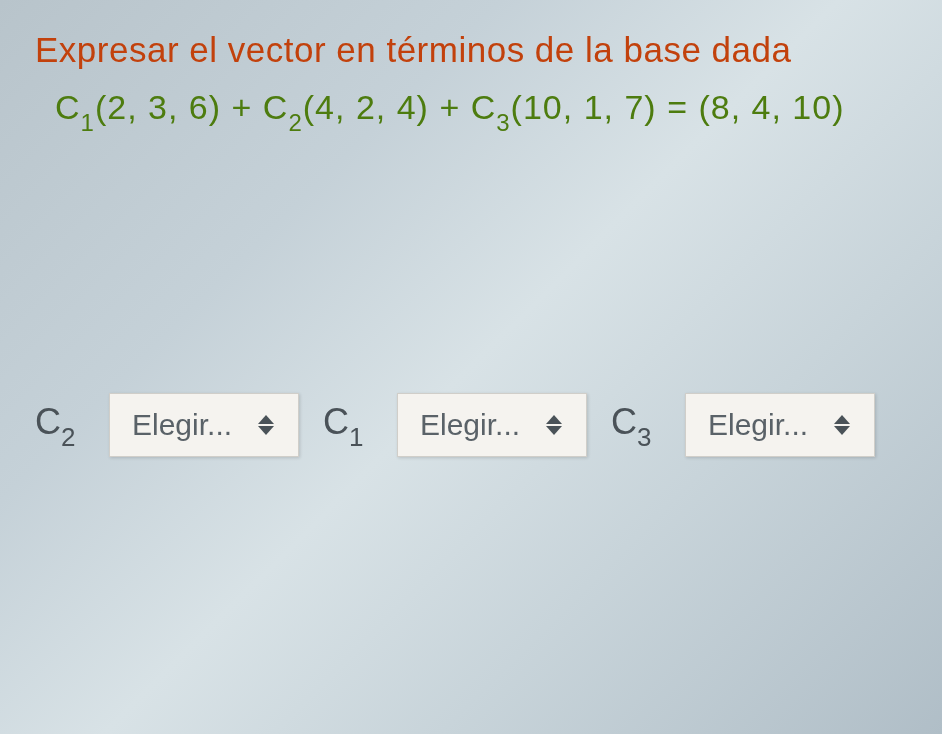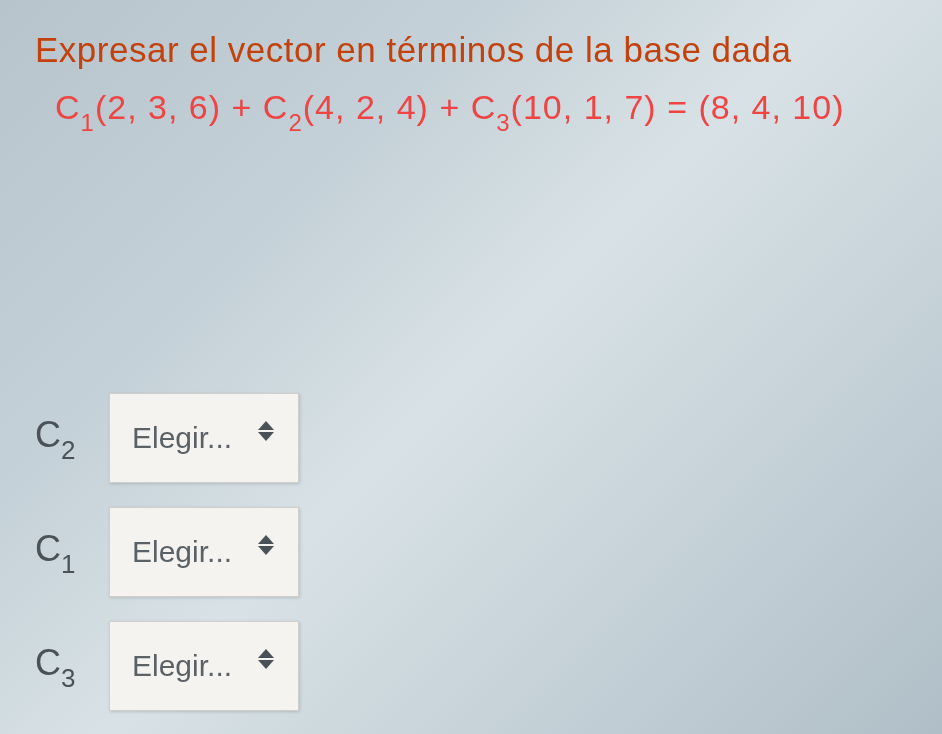--- a/index.html
+++ b/index.html
@@ -18,35 +18,35 @@
     }
     .question-text {
       font-size: 35px;
       color: #c2410c;
       font-weight: 400;
       letter-spacing: 0.5px;
       margin-bottom: 18px;
     }
     .equation {
       font-size: 34px;
-      color: #ef4444;
+      color: #4d7c0f;
       font-weight: 400;
       margin-left: 20px;
       letter-spacing: 1px;
       margin-bottom: 260px;
     }
     .equation .sub {
       font-size: 24px;
       vertical-align: sub;
       position: relative;
       top: 4px;
     }
     .answers {
       display: flex;
-      flex-direction: column;
+      flex-direction: row;
       gap: 24px;
     }
     .answer-row {
       display: flex;
       align-items: center;
       gap: 20px;
     }
     .coef-label {
       font-size: 36px;
       color: #4a5258;
@@ -55,23 +55,23 @@
     }
     .coef-label .sub {
       font-size: 26px;
       vertical-align: sub;
       position: relative;
       top: 4px;
     }
     .select-box {
       background: #f5f3ef;
       border: 1px solid #d0cec9;
-      padding: 27px 22px;
+      padding: 14px 22px;
       display: flex;
-      align-items: flex-start;
+      align-items: center;
       gap: 26px;
       min-width: 190px;
       box-shadow: 1px 1px 3px rgba(0,0,0,0.15);
       cursor: pointer;
     }
     .select-text {
       font-size: 30px;
       color: #5a6268;
     }
     .sort-icon {

